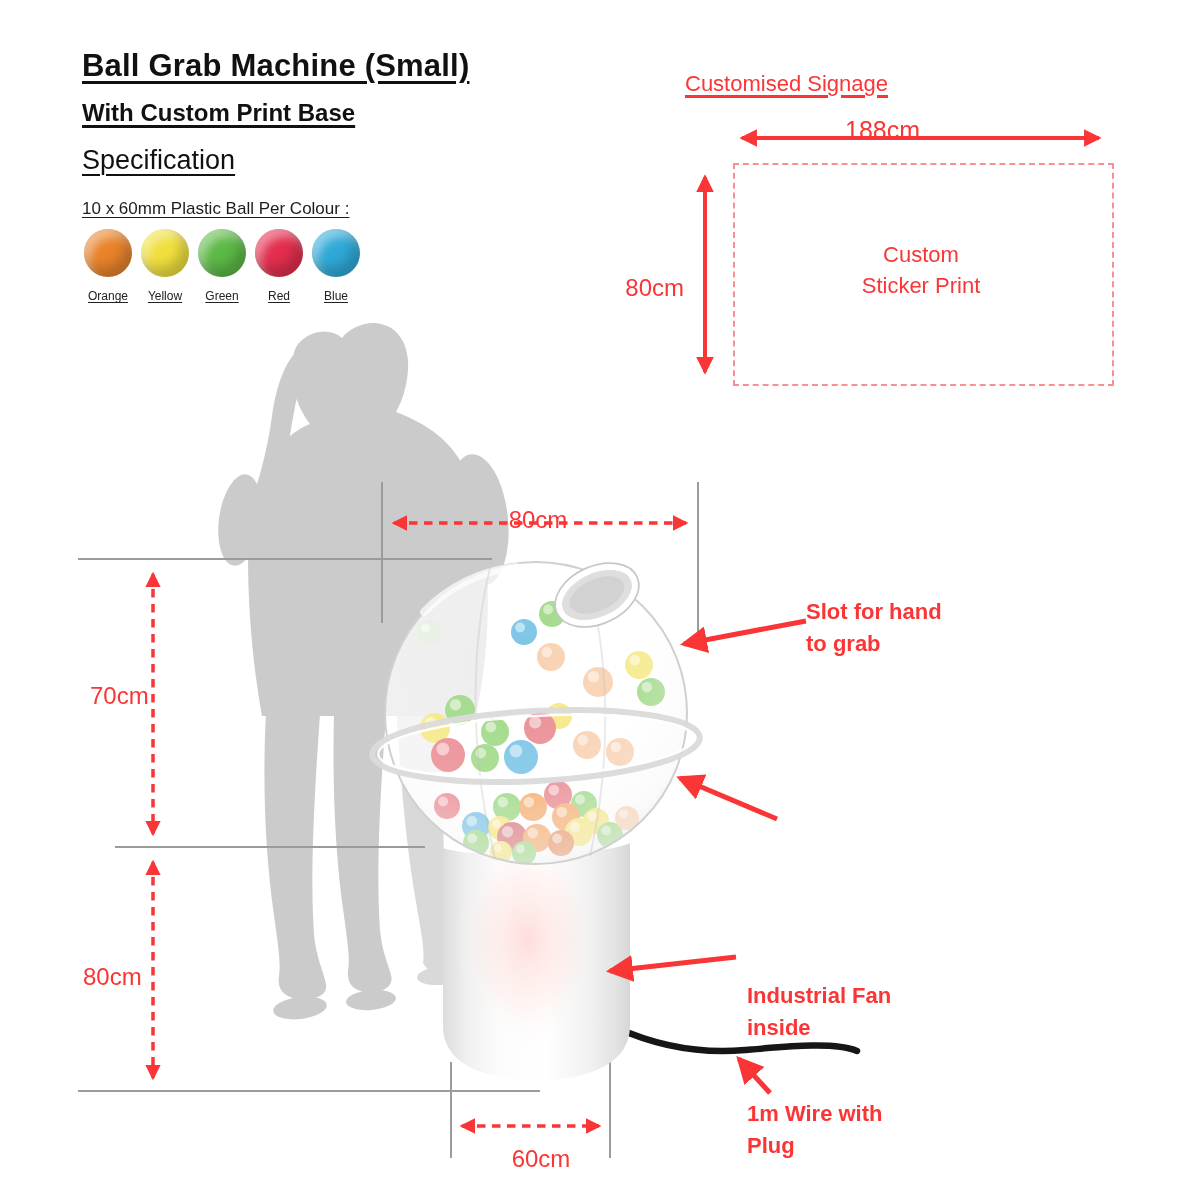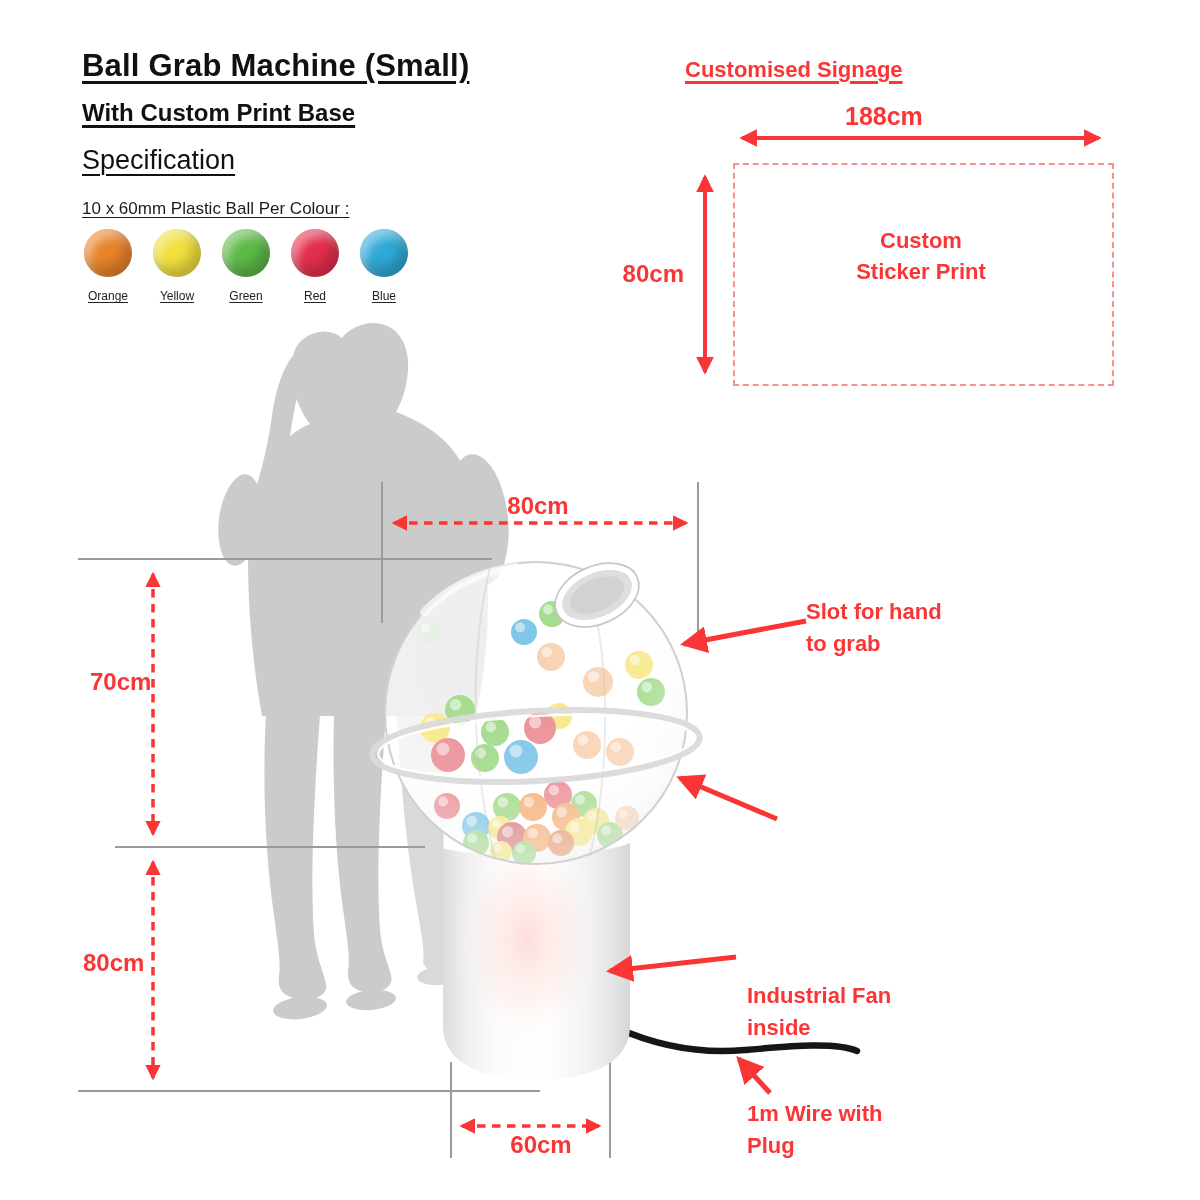--- a/index.html
+++ b/index.html
@@ -8,27 +8,27 @@
   #scene{position:absolute;left:0;top:0;}
   .abs{position:absolute;}
   .title{left:82px;top:48px;font-size:31px;font-weight:700;letter-spacing:.2px;
          text-decoration:underline;text-decoration-thickness:3px;text-underline-offset:5px;}
   .subtitle{left:82px;top:99px;font-size:24px;font-weight:700;
          text-decoration:underline;text-decoration-thickness:3px;text-underline-offset:4px;}
   .spec{left:82px;top:145px;font-size:27px;font-weight:400;
          text-decoration:underline;text-decoration-thickness:2px;text-underline-offset:5px;}
   .ballhead{left:82px;top:199px;font-size:17px;color:#1c1c1c;
          text-decoration:underline;text-underline-offset:3px;}
-  #swatches{left:84px;top:229px;display:flex;gap:21px;}
+  #swatches{left:84px;top:229px;display:flex;gap:9px;}
   .swatch{width:48px;display:flex;flex-direction:column;align-items:center;}
   .swatch .ball{width:48px;height:48px;border-radius:50%;
       box-shadow:inset -7px -9px 12px rgba(0,0,0,.22), inset 6px 8px 10px rgba(255,255,255,.45);}
   .swatch .lbl{margin-top:12px;font-size:12px;color:#222;
       text-decoration:underline;text-underline-offset:2px;}
-  .red{color:var(--red,#fa3535);font-weight:700;}
+  .red{color:var(--red,#fa3535);font-weight:400;margin-top:14px;}
   .sign-head{left:685px;top:57px;font-size:22px;
       text-decoration:underline;text-decoration-thickness:2.5px;text-underline-offset:4px;}
   .lab-188{left:845px;top:102px;width:150px;text-align:left;font-size:25px;}
   .lab-sign80{left:606px;top:260px;width:78px;text-align:right;font-size:24px;}
   .sticker{left:851px;top:225px;width:140px;text-align:center;font-size:22px;line-height:31px;}
   .sign-rect{left:733px;top:163px;width:377px;height:219px;
       border:2px dashed var(--red-light,#f98f8f);}
   .lab-top80{left:483px;top:492px;width:110px;text-align:center;font-size:24px;}
   .lab-70{left:90px;top:668px;font-size:24px;}
   .lab-left80{left:83px;top:949px;font-size:24px;}

